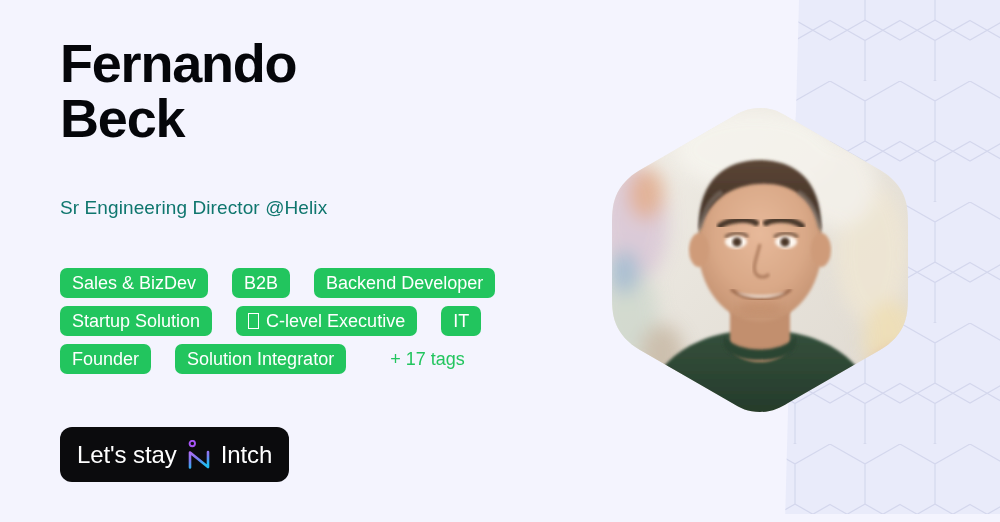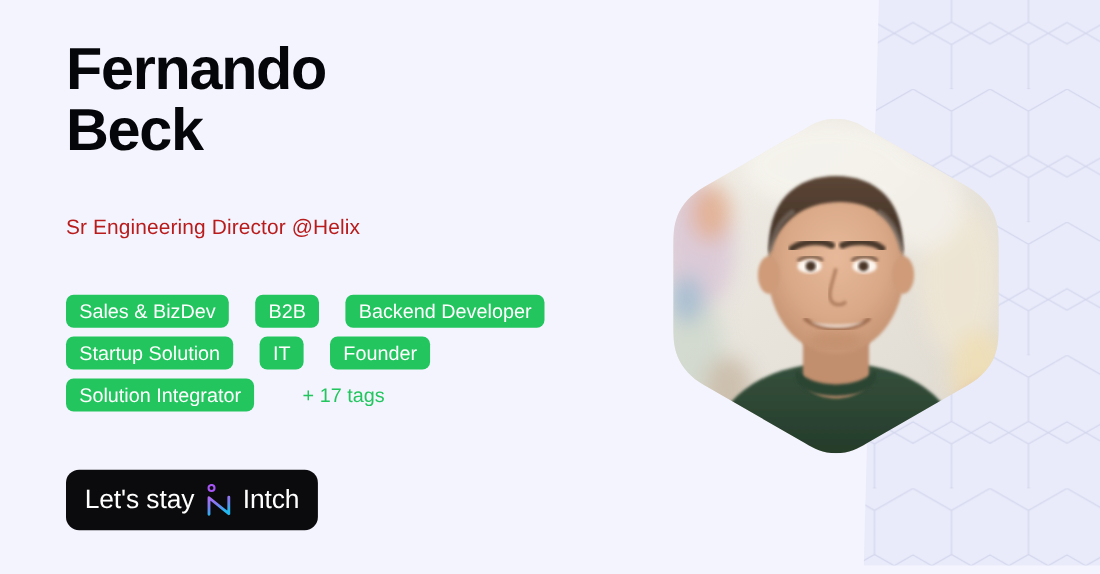--- a/index.html
+++ b/index.html
@@ -64,21 +64,21 @@
     letter-spacing:-1.2px;
     color:#05060a;
     white-space:pre-line;
   }
 
   .subtitle {
     position:absolute;
     top:197px; left:0;
     font-size:19px;
     font-weight:400;
-    color:#b91c1c;
+    color:#0f766e;
     letter-spacing:.1px;
   }
 
   
   .tags {
     position:absolute;
     top:268px; left:0;
     width:500px;
     display:flex;
     flex-wrap:wrap;
@@ -283,20 +283,24 @@
       <span class="tag">
         <span>B2B</span>
       </span>
       <span class="tag">
         <span>Backend Developer</span>
       </span>
       <span class="tag">
         <span>Startup Solution</span>
       </span>
       <span class="tag">
+        <span class="tofu"></span>
+        <span>C-level Executive</span>
+      </span>
+      <span class="tag">
         <span>IT</span>
       </span>
       <span class="tag">
         <span>Founder</span>
       </span>
       <span class="tag">
         <span>Solution Integrator</span>
       </span>
       <span class="more-tags">+ 17 tags</span>
     </div>

